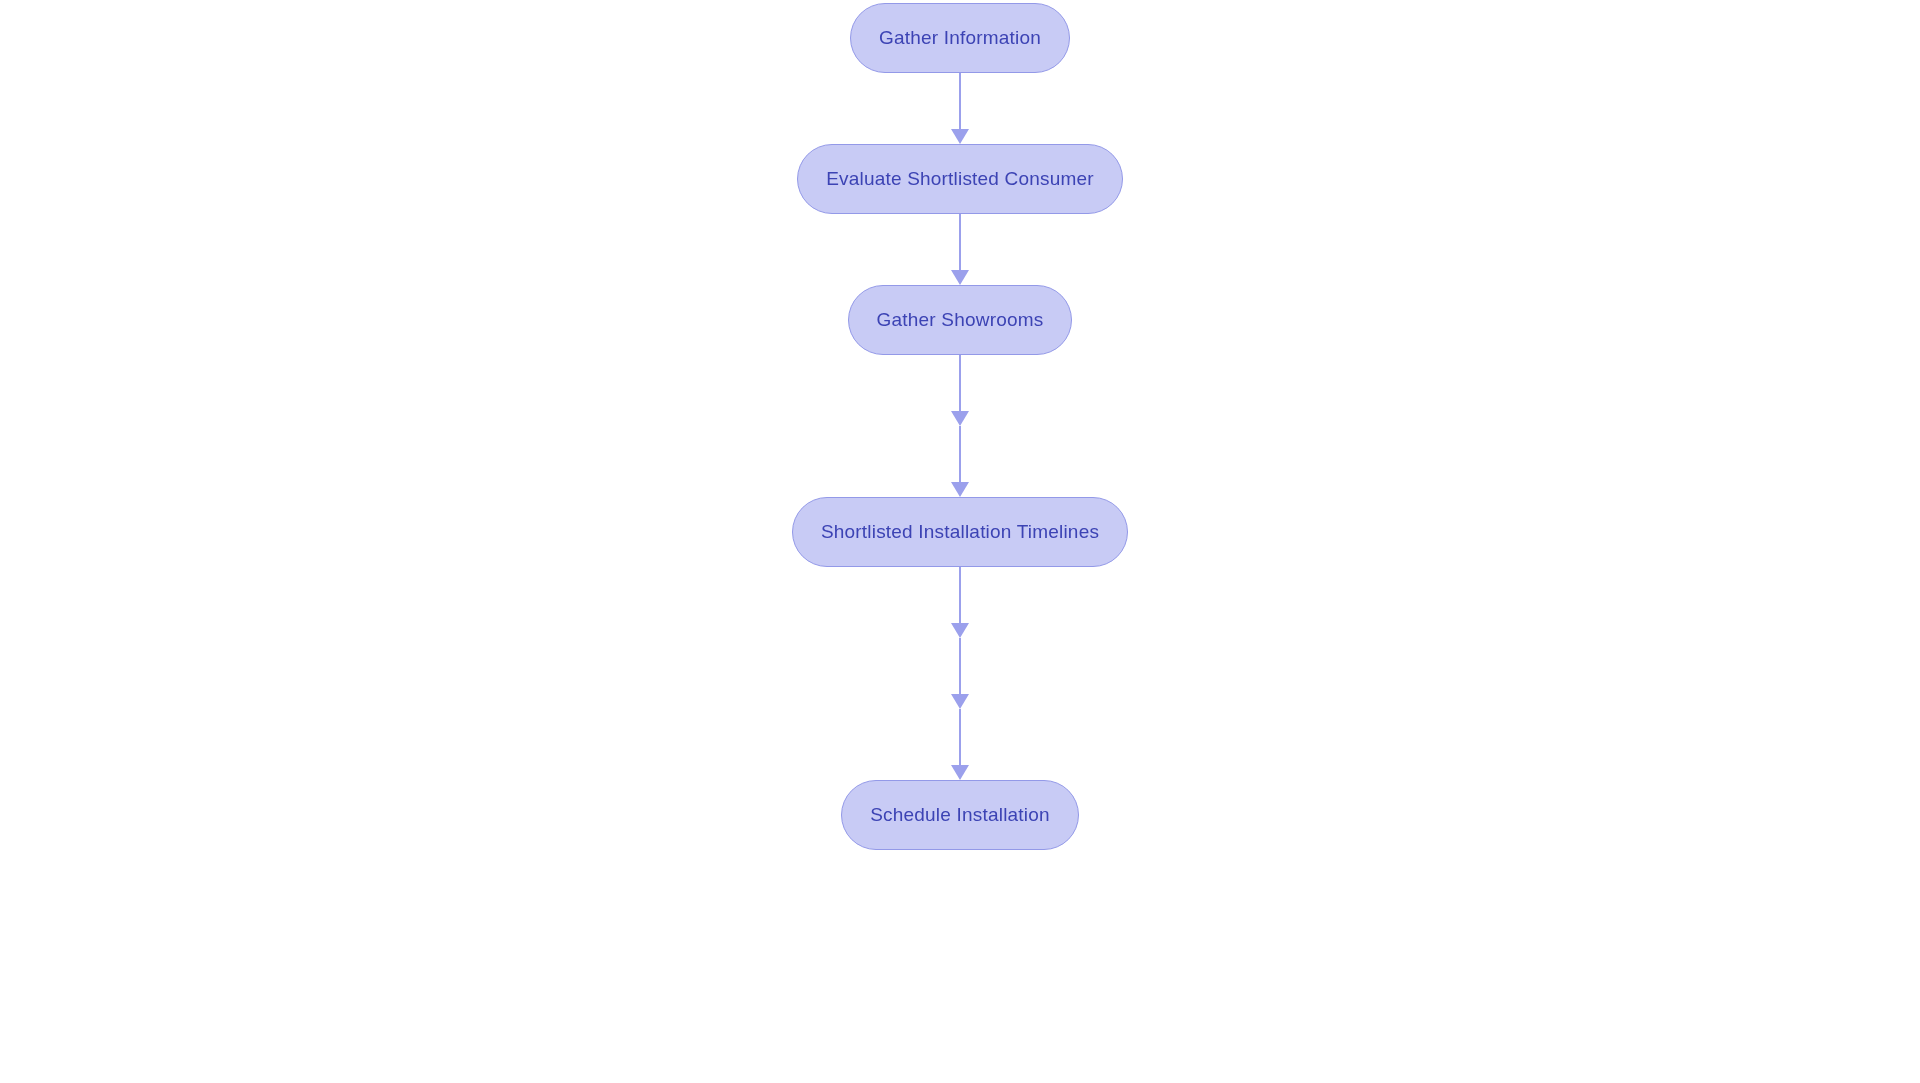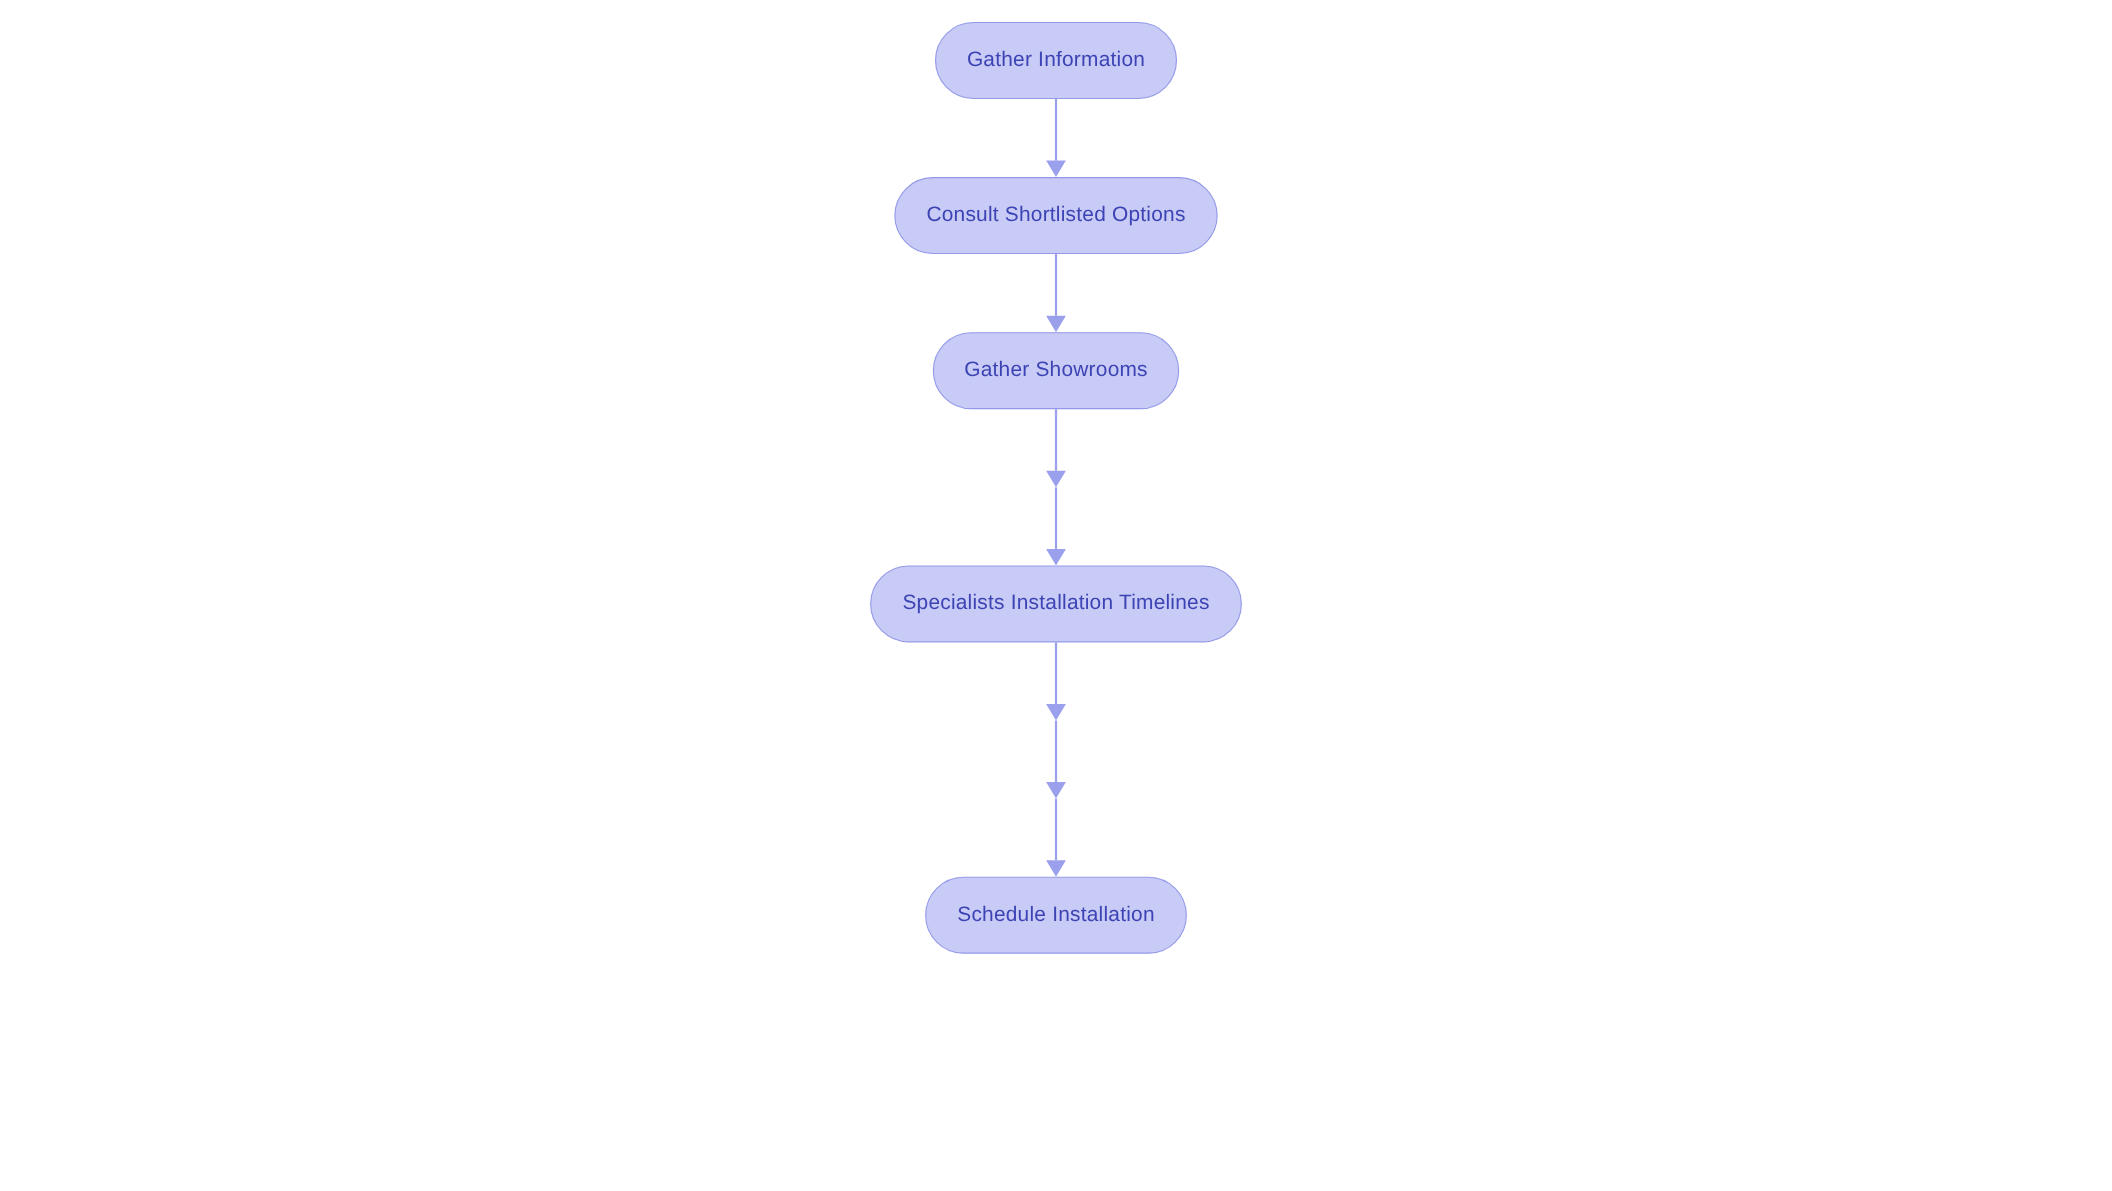--- a/index.html
+++ b/index.html
@@ -11,21 +11,21 @@
     overflow: hidden;
     font-family: "Liberation Sans", "DejaVu Sans", sans-serif;
   }
   .canvas {
     position: relative;
     width: 1920px;
     height: 1083px;
     display: flex;
     flex-direction: column;
     align-items: center;
-    padding-top: 20px;
+    padding-top: 3px;
     box-sizing: border-box;
   }
   .flow-node {
     height: 70px;
     box-sizing: border-box;
     padding: 0 28px;
     border-radius: 35px;
     background: var(--node-fill, #c8cbf5);
     border: 1.5px solid var(--node-border, #9399e8);
     display: flex;
@@ -67,39 +67,39 @@
 
 <div class="canvas">
     <div class="flow-node">
       <span>Gather Information</span>
     </div>
     <div class="flow-arrow">
       <div class="arrow-line"></div>
       <div class="arrow-head"></div>
     </div>
     <div class="flow-node">
-      <span>Consult Shortlisted Options</span>
+      <span>Evaluate Shortlisted Consumer</span>
     </div>
     <div class="flow-arrow">
       <div class="arrow-line"></div>
       <div class="arrow-head"></div>
     </div>
     <div class="flow-node">
       <span>Gather Showrooms</span>
     </div>
     <div class="flow-arrow">
       <div class="arrow-line"></div>
       <div class="arrow-head"></div>
     </div>
     <div class="flow-arrow">
       <div class="arrow-line"></div>
       <div class="arrow-head"></div>
     </div>
     <div class="flow-node">
-      <span>Specialists Installation Timelines</span>
+      <span>Shortlisted Installation Timelines</span>
     </div>
     <div class="flow-arrow">
       <div class="arrow-line"></div>
       <div class="arrow-head"></div>
     </div>
     <div class="flow-arrow">
       <div class="arrow-line"></div>
       <div class="arrow-head"></div>
     </div>
     <div class="flow-arrow">

